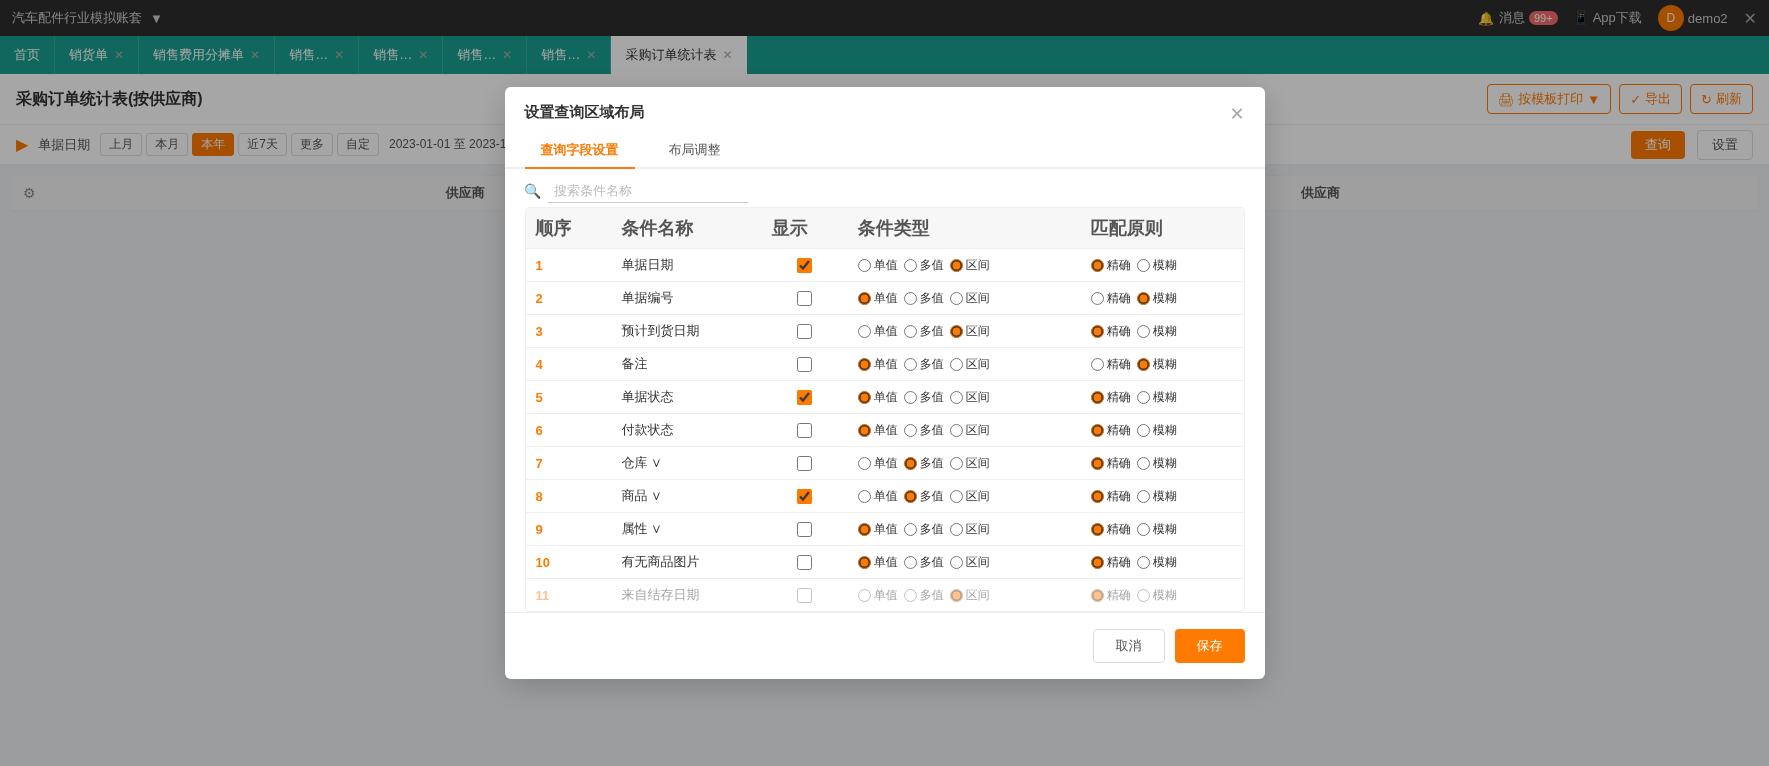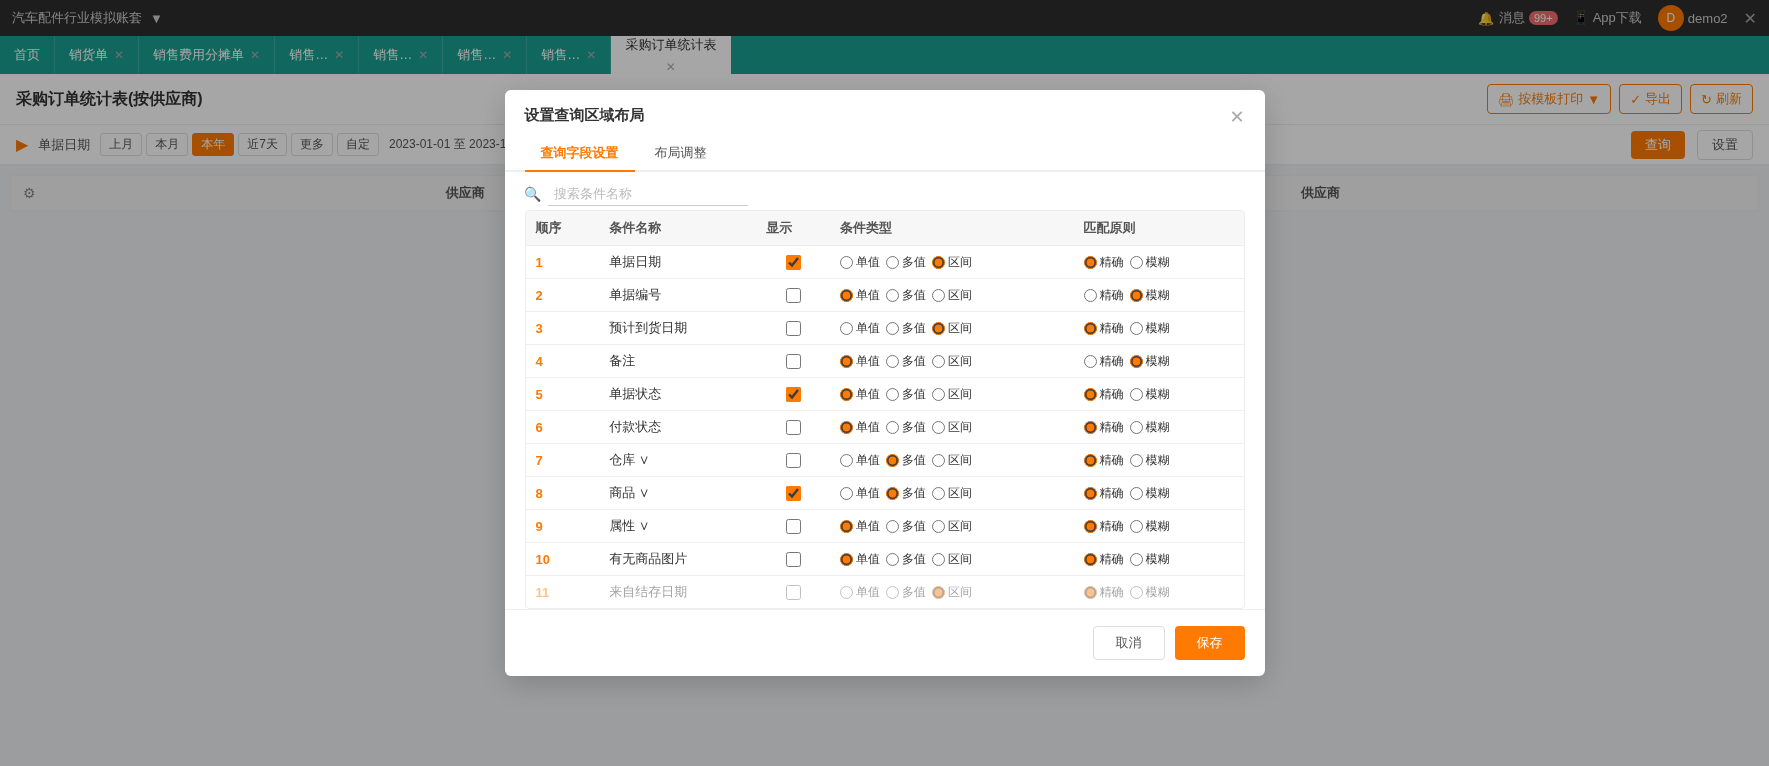--- a/index.html
+++ b/index.html
@@ -37,21 +37,20 @@
       align-items: center;
       gap: 6px;
       color: #fff;
       font-size: 13px;
       cursor: pointer;
       border-right: 1px solid rgba(255,255,255,0.15);
     }
     .tab-item.active {
       background: #fff;
       color: #333;
-      flex-direction: column;
     }
     .tab-item .tab-close { font-size: 12px; color: #aaa; }
     .tab-item.home { font-size: 13px; }
 
     
     .page-header {
       background: #fff;
       padding: 10px 16px;
       display: flex;
       align-items: center;
@@ -129,21 +128,21 @@
       align-items: flex-start;
       justify-content: space-between;
       padding: 16px 20px 0 20px;
     }
     .dialog-title { font-size: 15px; font-weight: bold; color: #333; }
     .dialog-close { font-size: 18px; color: #aaa; cursor: pointer; }
 
     
     .dialog-tabs {
       display: flex;
-      gap: 4px;
+      gap: 18px;
       padding: 10px 20px 0 20px;
       border-bottom: 2px solid #eee;
     }
     .dialog-tab {
       padding: 6px 16px 8px 16px;
       font-size: 13px;
       color: #555;
       cursor: pointer;
       border-bottom: 2px solid transparent;
       margin-bottom: -2px;
@@ -180,21 +179,21 @@
       margin: 0 20px;
       border: 1px solid #eee;
       border-radius: 4px;
     }
     .dialog-table {
       width: 100%;
       border-collapse: collapse;
     }
     .dialog-table thead th {
       background: #f7f7f7;
-      font-size: 13px;
+      font-size: 18px;
       color: #555;
       font-weight: bold;
       padding: 8px 10px;
       text-align: left;
       border-bottom: 1px solid #eee;
       white-space: nowrap;
     }
     .dialog-table tbody tr {
       border-bottom: 1px solid #f0f0f0;
     }

